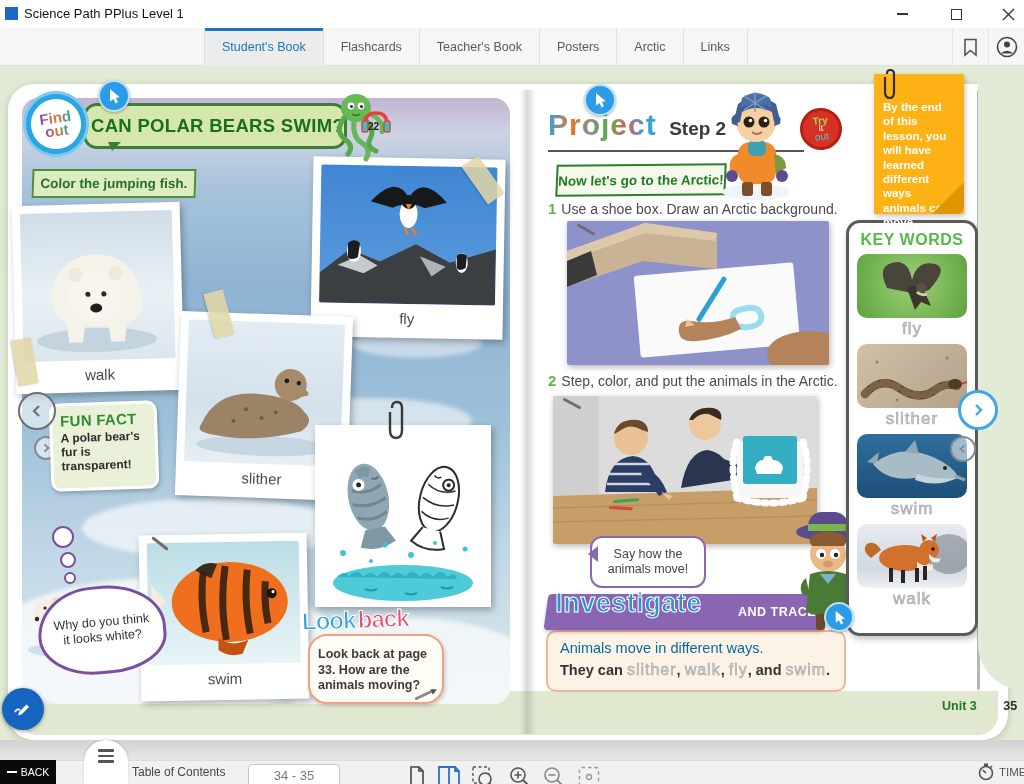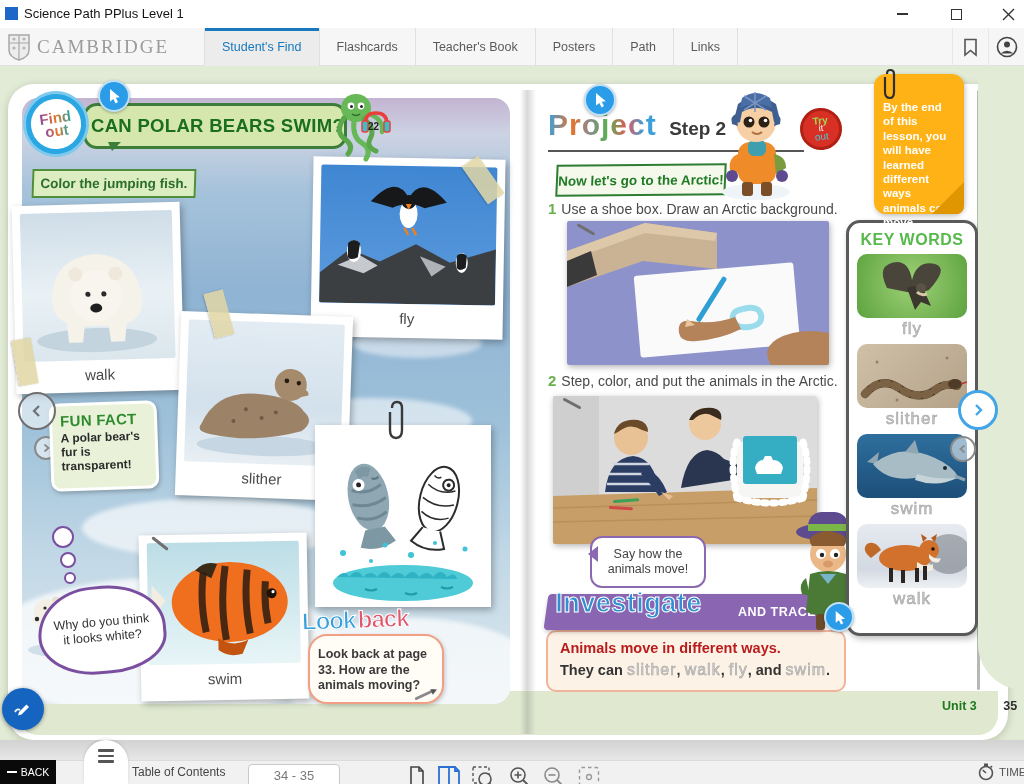--- a/index.html
+++ b/index.html
@@ -92,24 +92,24 @@
 .step-line{position:absolute;font-size:14px;color:#4a4a4a;z-index:3;white-space:nowrap}
 .step-line b{color:#6ab04c;margin-right:5px;font-size:15px}
 .photo-frame{position:absolute;box-shadow:1px 2px 6px rgba(0,0,0,.3);border-radius:2px;overflow:hidden;z-index:3}
 .speech{position:absolute;left:582px;top:452px;width:116px;height:52px;background:#fff;border:2.5px solid #8b68b0;border-radius:12px;display:flex;align-items:center;justify-content:center;text-align:center;z-index:5}
 .speech::before{content:"";position:absolute;left:-12px;top:8px;border:8px solid transparent;border-right:10px solid #8b68b0}
 .speech span{font-size:12.5px;color:#444;line-height:1.2}
 .invest-banner{position:absolute;left:538px;top:510px;width:280px;height:36px;background:#8a65b2;transform:skewX(-8deg);border-radius:4px;z-index:4;box-shadow:1px 2px 4px rgba(0,0,0,.25)}
 .invest-word{position:absolute;left:8px;top:-6px;font-size:27px;font-weight:800;color:#2f8fd0;-webkit-text-stroke:1px #fff;transform:skewX(8deg);letter-spacing:.5px}
 .invest-trace{position:absolute;right:10px;top:11px;font-size:12.5px;font-weight:800;color:#fff;transform:skewX(8deg);letter-spacing:.5px}
 .invest-box{position:absolute;left:538px;top:546px;width:300px;height:62px;background:#fcf3e6;border:2px solid #f0b39b;border-radius:10px;padding:8px 12px;z-index:3}
-.invest-box .l1{font-size:14.5px;font-weight:bold;color:#b91c1c}
+.invest-box .l1{font-size:14.5px;font-weight:normal;color:#0369a1}
 .invest-box .l2{font-size:14.5px;font-weight:bold;color:#333;margin-top:5px}
 .trace{color:#cfcfcf;-webkit-text-stroke:.5px #9e9e9e;letter-spacing:1px;font-weight:normal;font-size:16px}
-.note{position:absolute;left:866px;top:-10px;width:90px;height:140px;background:#ffb216;border-radius:12px;padding:26px 9px 8px;z-index:7;box-shadow:1px 2px 5px rgba(0,0,0,.25)}
+.note{position:absolute;left:866px;top:-10px;width:90px;height:140px;background:#ffb216;border-radius:0;padding:26px 9px 8px;z-index:7;box-shadow:1px 2px 5px rgba(0,0,0,.25)}
 .note::after{content:"";position:absolute;right:0;bottom:0;border:16px solid transparent;border-right-color:#e09600;border-bottom-color:#e09600;border-radius:0 0 8px 0}
 .note p{font-size:11.5px;font-weight:bold;color:#fff;line-height:1.25}
 .keywords{position:absolute;left:838px;top:136px;width:132px;height:416px;background:#fff;border:3px solid #5a5a5a;border-radius:14px;z-index:6;box-shadow:2px 3px 6px rgba(0,0,0,.25);padding:8px 0;text-align:center}
 .kw-title{font-size:16px;font-weight:700;color:#56b94a;letter-spacing:.5px}
 .kw-item{margin-top:5px}
 .kw-ph{width:110px;height:64px;border-radius:10px;margin:4px auto 0;overflow:hidden;position:relative}
 .kw-word{font-size:17px;color:#c4c4c4;-webkit-text-stroke:.5px #9e9e9e;letter-spacing:1px;margin-top:1px}
 .unit{position:absolute;left:934px;top:612px;z-index:7;white-space:nowrap}
 .unit b{font-size:12.5px;color:#1e7a1e}
 .unit span{font-size:12.5px;color:#2e2e2e;font-weight:bold;margin-left:22px}
@@ -143,37 +143,26 @@
         <div class="glyph-max"></div>
       </div>
     <div class="win-btn btn-close">
       <svg width="13" height="13" viewBox="0 0 13 13">
           <path d="M1 1 L12 12 M12 1 L1 12" stroke="#333" stroke-width="1.4"></path>
         </svg>
     </div>
   </div>
 
   <div class="navbar">
-    <div class="brand">
-      <svg width="22" height="27" viewBox="0 0 22 27">
-        <path d="M1 1 H21 V16 Q21 23 11 26 Q1 23 1 16 Z" fill="#ededed" stroke="#a8a8a8" stroke-width="1.5"></path>
-        <path d="M1 9 H21 M11 1 V26" stroke="#a8a8a8" stroke-width="1.2"></path>
-        <circle cx="6" cy="5" r="1.6" fill="#b5b5b5"></circle>
-          <circle cx="16" cy="5" r="1.6" fill="#b5b5b5"></circle>
-          <circle cx="6" cy="14" r="1.6" fill="#b5b5b5"></circle>
-          <circle cx="16" cy="14" r="1.6" fill="#b5b5b5"></circle>
-      </svg>
-      <span class="brand-text">CAMBRIDGE</span>
-    </div>
     <div class="tabs">
-      <div class="tab active">Student's Find</div>
+      <div class="tab active">Student's Book</div>
       <div class="tab">Flashcards</div>
       <div class="tab">Teacher's Book</div>
       <div class="tab">Posters</div>
-      <div class="tab">Path</div>
+      <div class="tab">Arctic</div>
       <div class="tab">Links</div>
     </div>
     <div class="nav-right">
       <div class="nav-ico">
         <svg width="15" height="19" viewBox="0 0 15 19">
             <path d="M2 1.5 H13 V17 L7.5 12.5 L2 17 Z" fill="none" stroke="#555" stroke-width="1.6"></path>
           </svg>
       </div>
       <div class="nav-ico">
         <svg width="22" height="22" viewBox="0 0 22 22">

